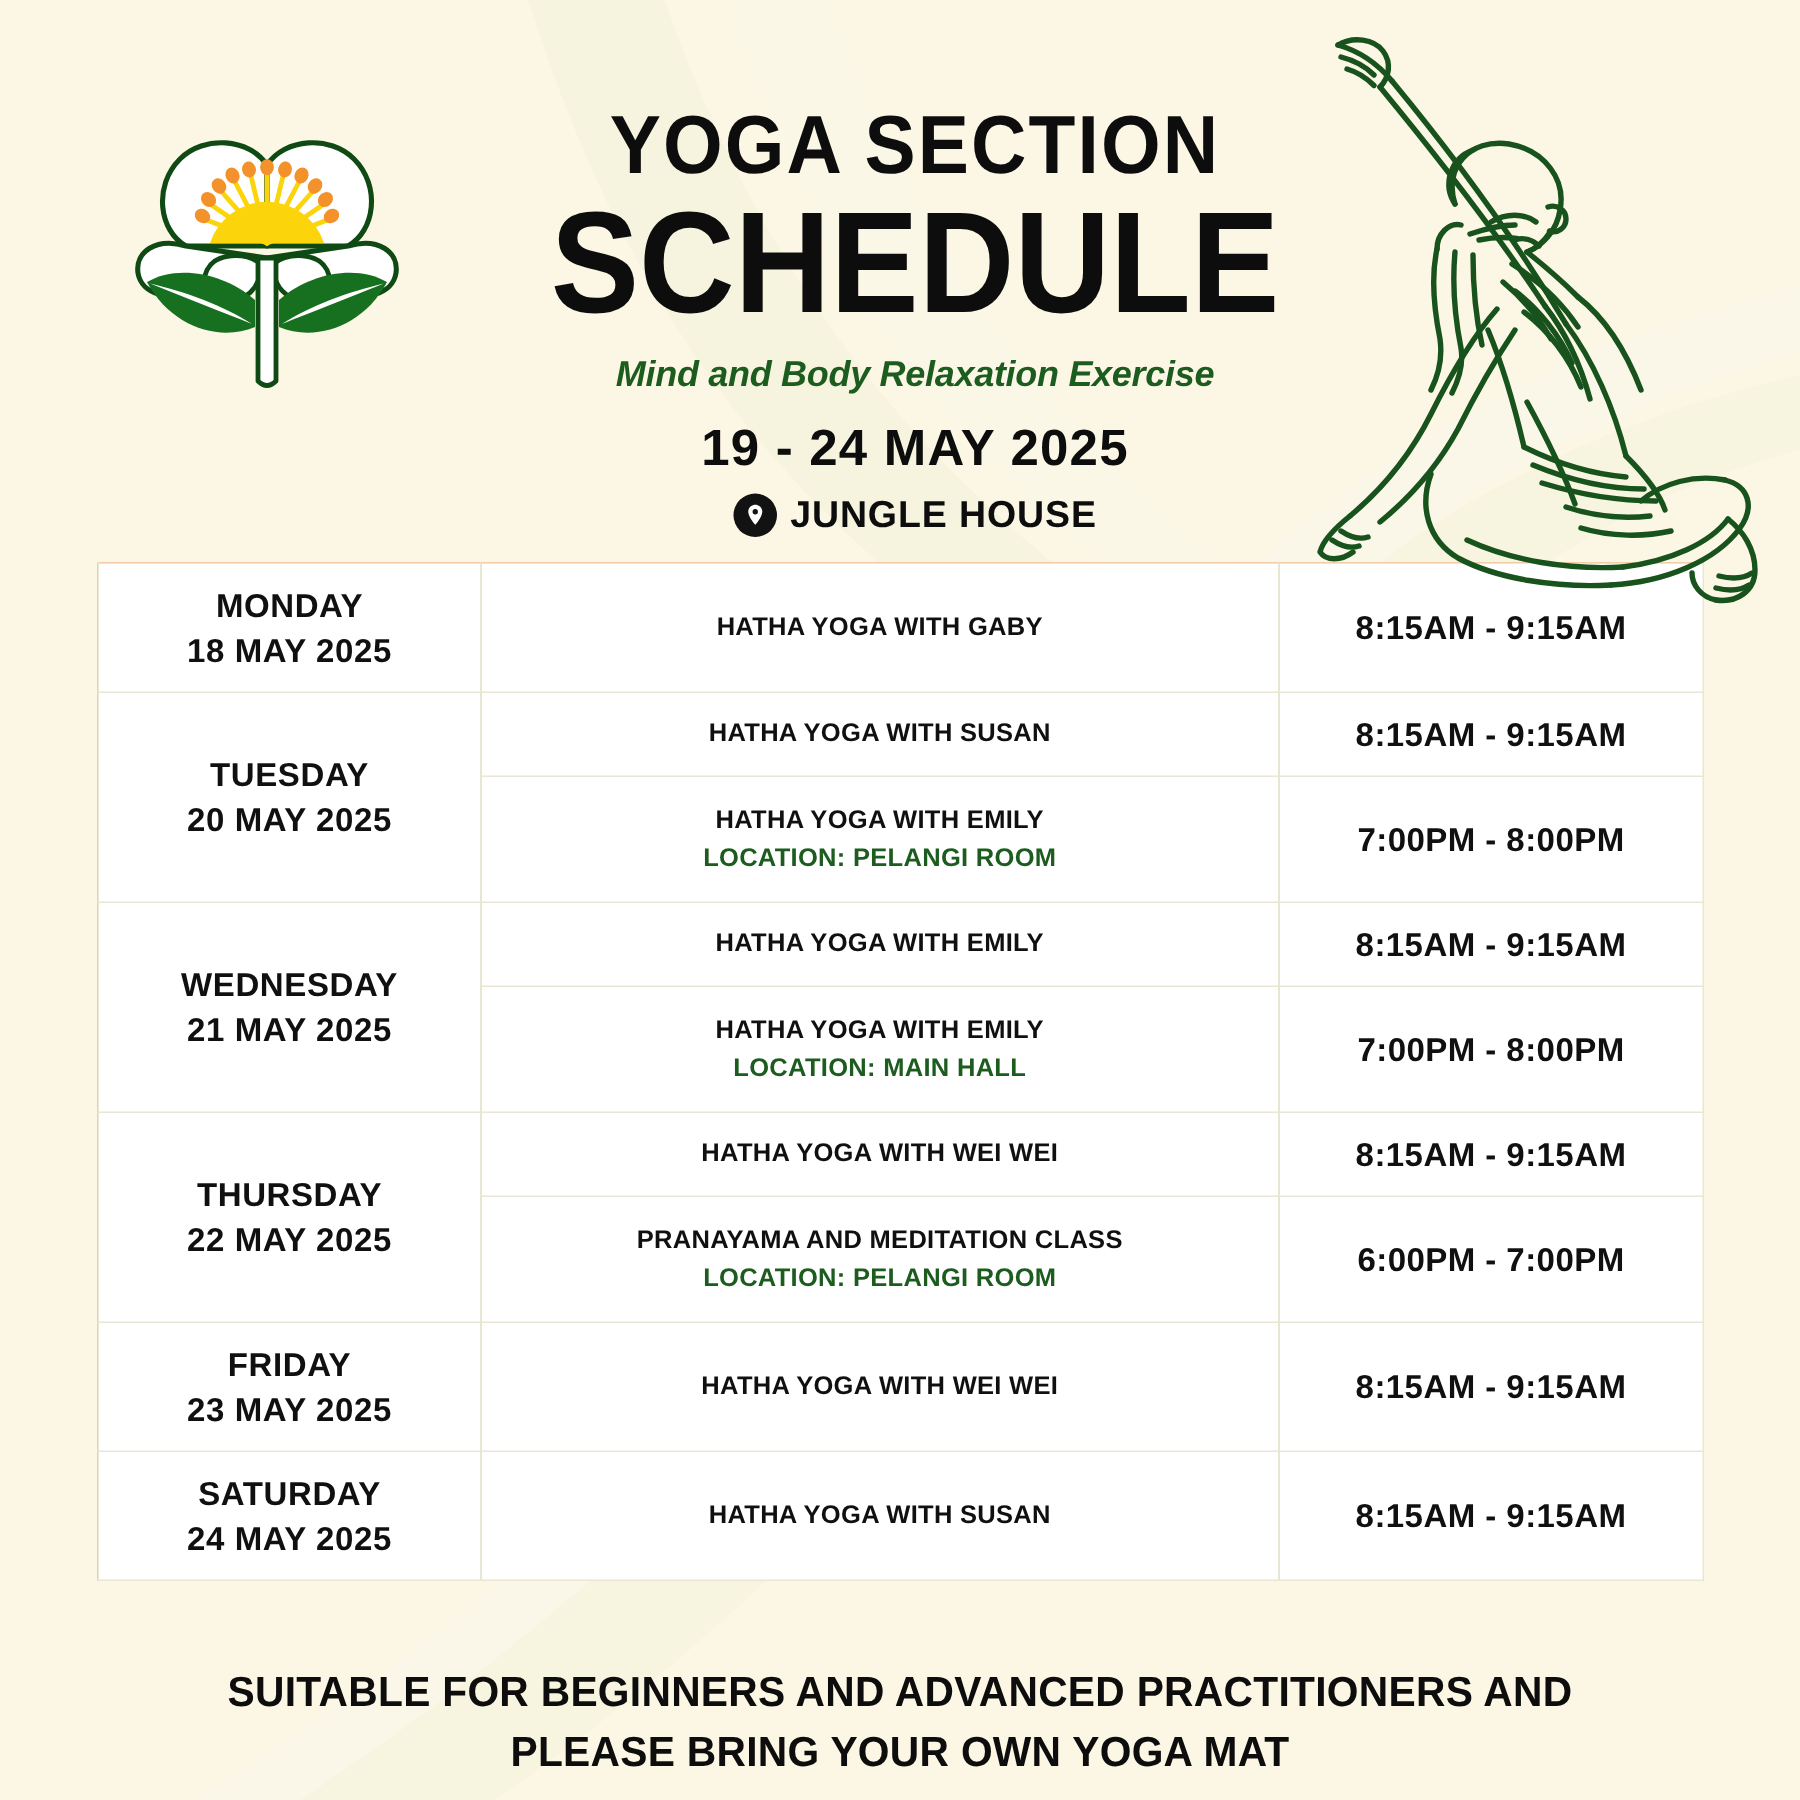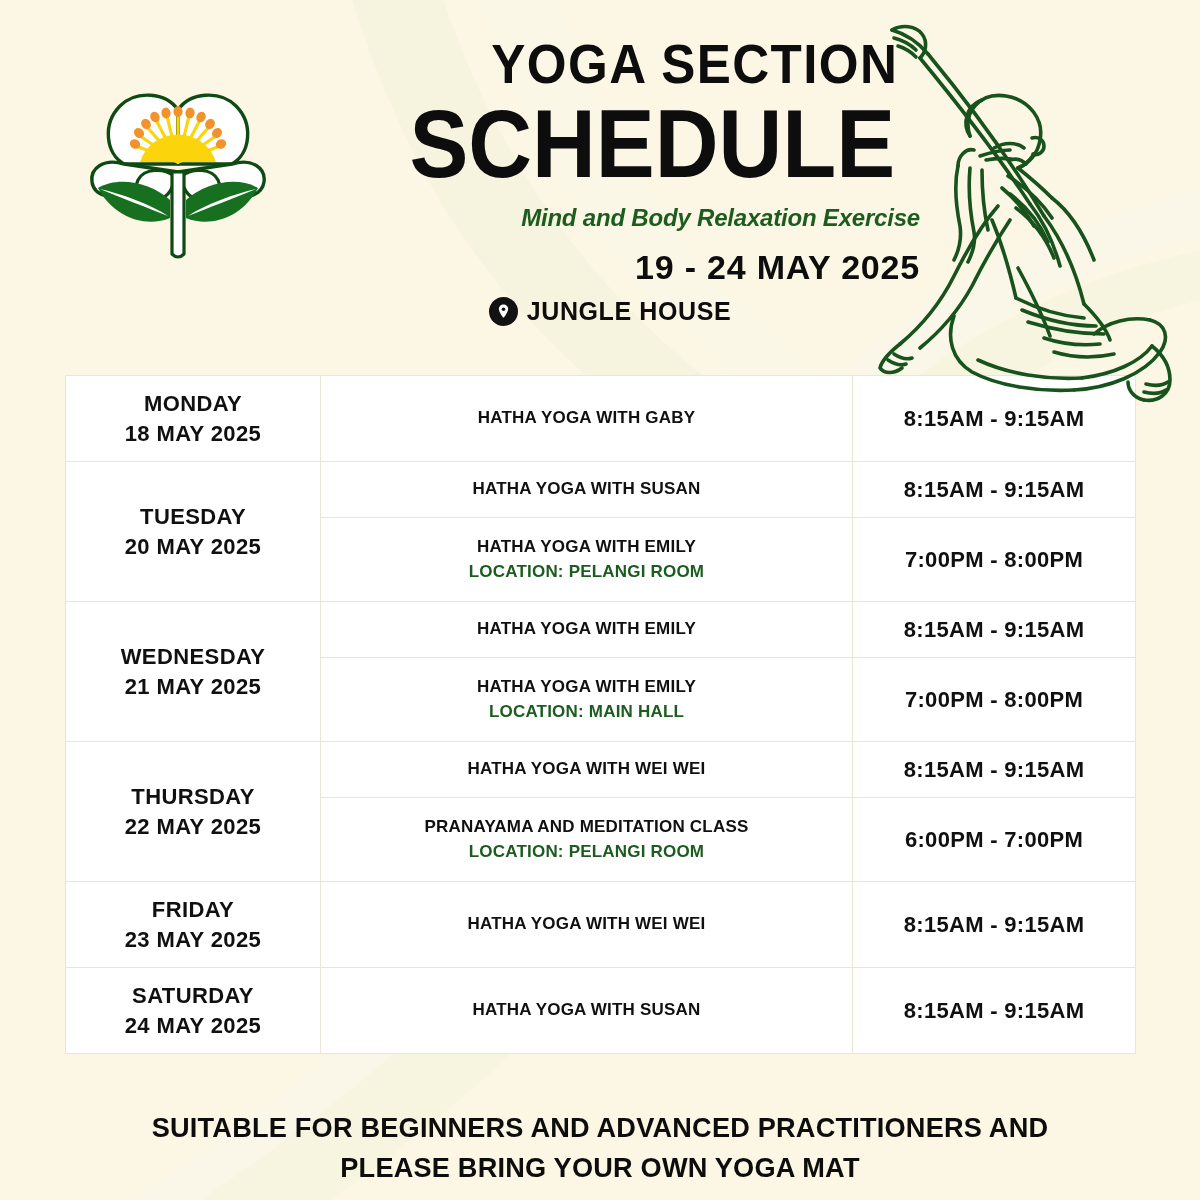--- a/index.html
+++ b/index.html
@@ -49,23 +49,23 @@
     top: 8px;
     width: 350px;
     height: 420px;
     z-index: 1;
   }
 
   
   .header {
     position: absolute;
     left: 300px;
-    top: 36px;
+    top: 68px;
     width: 620px;
-    text-align: right;
+    text-align: center;
   }
   .title-top {
     font-family: "Liberation Sans Narrow", "Liberation Sans", sans-serif;
     font-size: 55px;
     font-weight: bold;
     letter-spacing: 1.5px;
     color: #0d0d0d;
     line-height: 1.05;
     transform: scaleX(0.93);
   }

